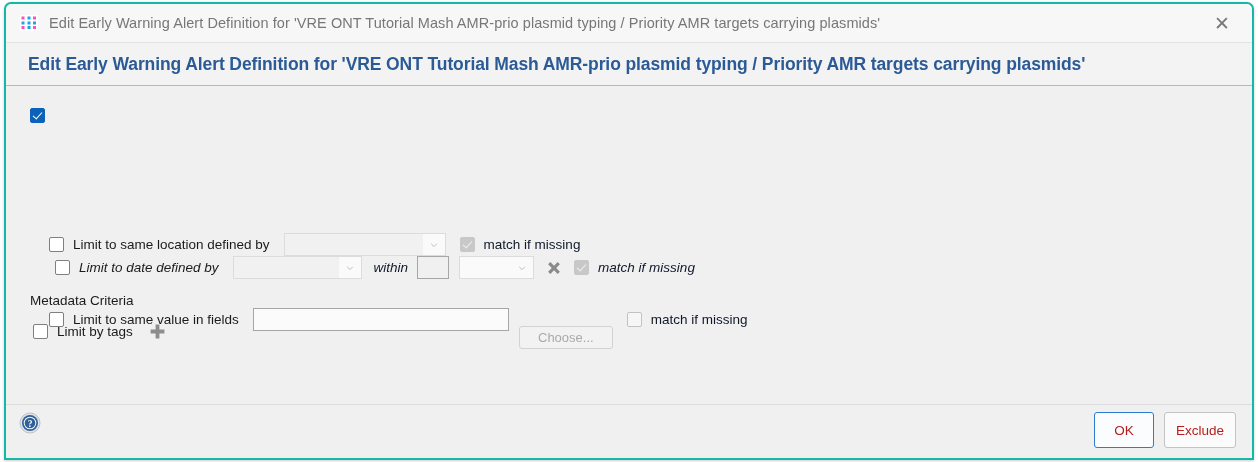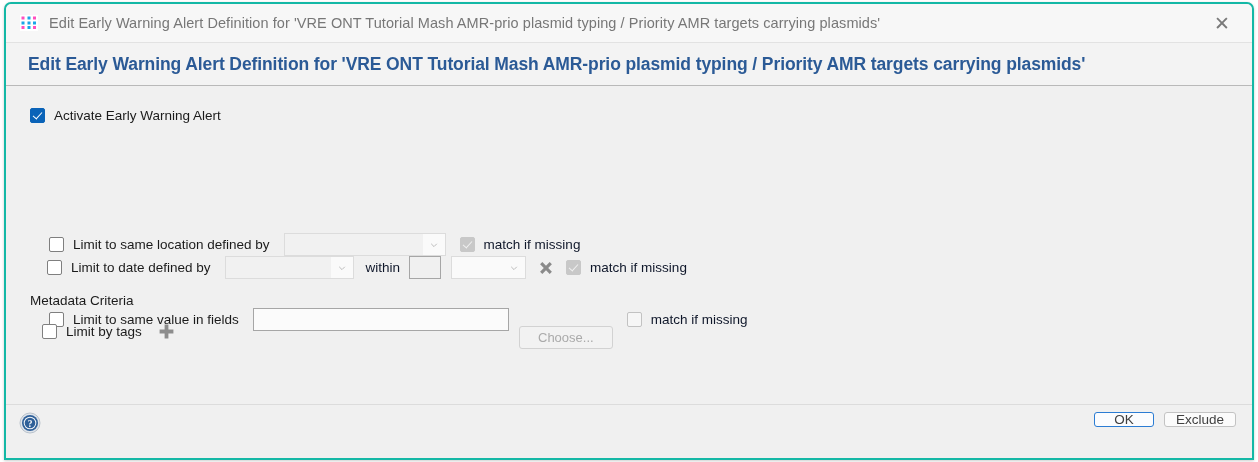--- a/index.html
+++ b/index.html
@@ -288,24 +288,24 @@
   .footer-buttons {
     position: absolute;
     right: 16px;
     top: 7px;
     display: flex;
     gap: 10px;
   }
   .btn {
     box-sizing: border-box;
     width: 60px;
-    height: 15px;
+    height: 36px;
     border-radius: 3px;
     font-size: 13.5px;
-    color: #404040;
+    color: #b91c1c;
     display: flex;
     align-items: center;
     justify-content: center;
     background: #fbfbfb;
     border: 1px solid #c3c3c3;
     cursor: default;
   }
   .btn.default {
     border: 1px solid #2b7cd3;
     background: #fbfcfe;
@@ -336,42 +336,41 @@
     </div>
 
     <div class="heading-band">
       <span class="heading-text">Edit Early Warning Alert Definition for 'VRE ONT Tutorial Mash AMR-prio plasmid typing / Priority AMR targets carrying plasmids'</span>
     </div>
 
     <div class="dlg-body">
 
       <div class="row" style="left:24px; top:22px;">
         <span class="cb checked"></span>
-        <span class="lbl cb-label-gap">Activate Early Warning Alert</span>
       </div>
 
 
       <div class="section-caption">Metadata Criteria</div>
 
       <div class="row" style="left:43px; top:134px;margin-top:13px;">
         <span class="cb unchecked"></span>
         <span class="lbl cb-label-gap">Limit to same location defined by</span>
         <span class="combo" style="width:162px; margin-left:14px;">
           <span class="field"></span>
           <span class="chev">
             <svg class="chev-glyph" viewBox="0 0 10 10">
                 <path d="M1.5 3.5 L5 7 L8.5 3.5" fill="none" stroke="#b4b4b4" stroke-width="1.1"></path>
               </svg>
           </span>
         </span>
         <span class="cb disabled-checked" style="margin-left:14px;"></span>
         <span class="lbl muted cb-label-gap">match if missing</span>
       </div>
 
-      <div class="row" style="left:41px; top:170px;">
+      <div class="row" style="left:49px; top:170px;font-style:italic;">
         <span class="cb unchecked"></span>
         <span class="lbl cb-label-gap">Limit to date defined by</span>
         <span class="combo" style="width:129px; margin-left:14px;">
           <span class="field"></span>
           <span class="chev">
             <svg class="chev-glyph" viewBox="0 0 10 10">
                 <path d="M1.5 3.5 L5 7 L8.5 3.5" fill="none" stroke="#b4b4b4" stroke-width="1.1"></path>
               </svg>
           </span>
         </span>
@@ -394,21 +393,21 @@
 
       <div class="row" style="left:43px; top:204px;">
         <span class="cb unchecked"></span>
         <span class="lbl cb-label-gap">Limit to same value in fields</span>
         <span class="tinput white" style="width:256px; margin-left:14px;"></span>
         <span class="btn-choose" style="margin-left:10px;margin-top:36px;">Choose...</span>
         <span class="cb disabled-unchecked" style="margin-left:14px;"></span>
         <span class="lbl muted cb-label-gap">match if missing</span>
       </div>
 
-      <div class="row" style="left:36px; top:237px;">
+      <div class="row" style="left:27px; top:237px;">
         <span class="cb unchecked"></span>
         <span class="lbl cb-label-gap">Limit by tags</span>
         <svg class="plus-icon" style="margin-left:16px;" viewBox="0 0 17 17">
           <path d="M6.6 1.6 H10.4 V6.6 H15.4 V10.4 H10.4 V15.4 H6.6 V10.4 H1.6 V6.6 H6.6 Z" fill="#8d8d8d"></path>
         </svg>
       </div>
 
       <div class="helper">Only query samples with the here defined tag(s) will initiate the alert search
 and only similar samples that fulfill the tag criteria will be reported.</div>
     </div>

